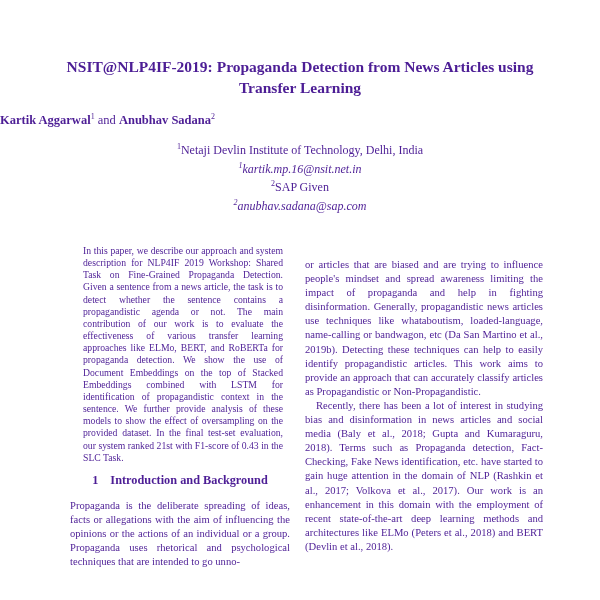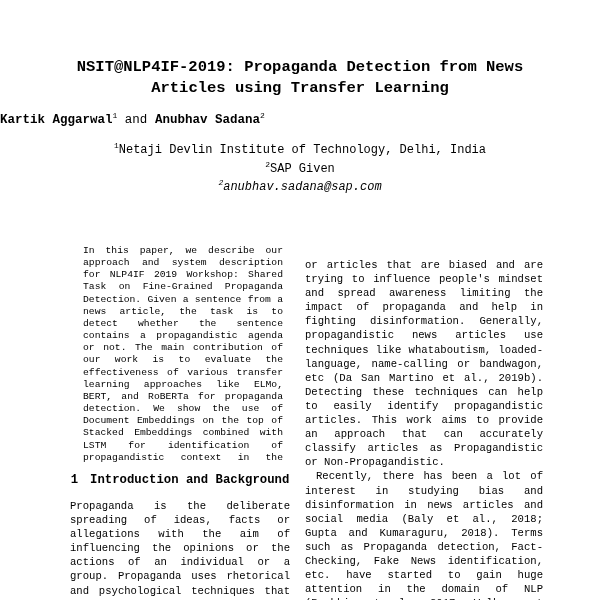--- a/index.html
+++ b/index.html
@@ -2,22 +2,22 @@
 <html><head>
 <meta charset="utf-8">
 <style>
   html, body { margin: 0; padding: 0; background: #ffffff; }
   .page {
     position: relative;
     width: 600px;
     height: 600px;
     background: #ffffff;
     overflow: hidden;
-    font-family: Liberation Mono, monospace;
-    color: #000000;
+    font-family: Liberation Serif, serif;
+    color: #4c1d95;
   }
   .title {
     position: absolute;
     top: 57px; left: 42px; right: 42px;
     margin: 0;
     text-align: center;
     font-size: 15.5px;
     line-height: 20.5px;
     font-weight: bold;
   }
@@ -82,20 +82,21 @@
 
   <h1 class="title">NSIT@NLP4IF-2019: Propaganda Detection from News Articles using Transfer Learning</h1>
 
   <div class="authors"><span class="name">Kartik Aggarwal</span><sup>1</sup>
     <span>and</span>
     <span class="name">Anubhav Sadana</span><sup>2</sup>
   </div>
 
   <div class="affiliations">
     <div><sup>1</sup><span>Netaji Devlin Institute of Technology, Delhi, India</span></div>
+    <div class="affil-email"><sup>1</sup><span>kartik.mp.16@nsit.net.in</span></div>
     <div><sup>2</sup><span>SAP Given</span></div>
     <div class="affil-email"><sup>2</sup><span>anubhav.sadana@sap.com</span></div>
   </div>
 
   <div class="col col-left">
     <div class="abstract-body">In this paper, we describe our approach and system description for NLP4IF 2019 Workshop: Shared Task on Fine-Grained Propaganda Detection. Given a sentence from a news article, the task is to detect whether the sentence contains a propagandistic agenda or not. The main contribution of our work is to evaluate the effectiveness of various transfer learning approaches like ELMo, BERT, and RoBERTa for propaganda detection. We show the use of Document Embeddings on the top of Stacked Embeddings combined with LSTM for identification of propagandistic context in the sentence. We further provide analysis of these models to show the effect of oversampling on the provided dataset. In the final test-set evaluation, our system ranked 21st with F1-score of 0.43 in the SLC Task.</div>
     <div class="section-heading"><span class="section-number">1</span><span>Introduction and Background</span></div>
     <p class="body-par">Propaganda is the deliberate spreading of ideas, facts or allegations with the aim of influencing the opinions or the actions of an individual or a group. Propaganda uses rhetorical and psychological techniques that are intended to go unno-</p>
   </div>
 

